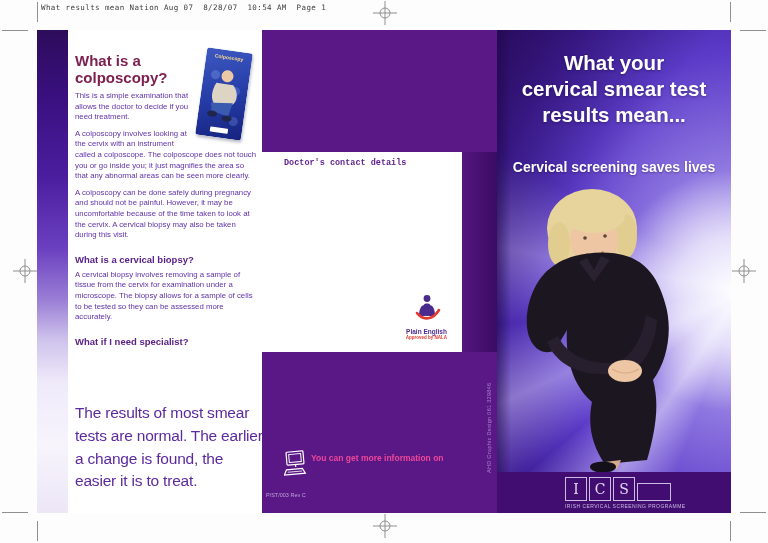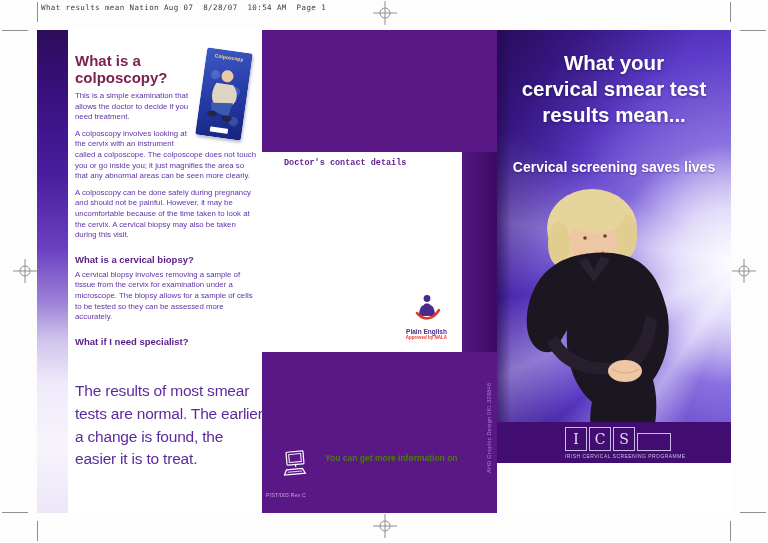--- a/index.html
+++ b/index.html
@@ -33,40 +33,40 @@
     background:
       radial-gradient(circle 6px at 12px 26px, rgba(130,160,235,.35) 4px, transparent 5px),
       radial-gradient(circle 6px at 34px 40px, rgba(130,160,235,.30) 4px, transparent 5px),
       radial-gradient(circle 6px at 16px 56px, rgba(130,160,235,.30) 4px, transparent 5px),
       radial-gradient(circle 6px at 36px 70px, rgba(130,160,235,.28) 4px, transparent 5px),
       linear-gradient(160deg,#3e59c2 0%,#243aa4 55%,#16237e 100%);
   }
   .brochure-title{display:block;text-align:center;padding-top:4px;font-size:5px;font-weight:bold;color:#f4d98e;}
   .brochure-bar{position:absolute;left:14px;bottom:5px;width:18px;height:5px;background:#fff;border-radius:1px;}
   .closing{
-    position:absolute;left:38px;top:350px;width:190px;
+    position:absolute;left:38px;top:372px;width:190px;
     font-size:15.5px;line-height:1.47;color:#5c2a9e;letter-spacing:-0.2px;
   }
   
   .mid-gutter{position:absolute;left:425px;top:0;width:35px;height:483px;
     background:linear-gradient(90deg,#541580 0%,#3a0c63 100%);}
   .mid-top-block{position:absolute;left:225px;top:0;width:235px;height:122px;background:#5a1786;}
   .mid-bottom-block{position:absolute;left:225px;top:322px;width:235px;height:161px;background:#5a1786;}
   .contact-heading{position:absolute;left:247px;top:128px;font-size:8.5px;font-weight:bold;color:#5e1f8e;font-family:Liberation Mono, monospace;}
   .pe-box{position:absolute;left:358px;top:262px;width:63px;height:60px;background:#fff;text-align:center;}
   .pe-name{font-size:6.5px;font-weight:bold;color:#4b2a8e;line-height:1.1;}
   .pe-approval{font-size:4.5px;font-weight:bold;color:#e0392e;}
   .mid-info{position:absolute;left:246px;top:420px;display:flex;align-items:flex-start;}
-  .mid-info-text{margin-left:16px;color:#4d7c0f;}
+  .mid-info-text{margin-left:2px;color:#ec4899;}
   .mid-info-line1{font-size:8.5px;font-weight:bold;margin-top:3px;}
   .mid-info-url{font-size:13.5px;font-weight:bold;margin-top:2px;letter-spacing:.2px;}
   .doc-ref{position:absolute;left:229px;top:462px;font-size:5.5px;color:#bda5d6;}
   
   .right-panel{
-    position:absolute;left:460px;top:0;width:234px;height:433px;overflow:hidden;
+    position:absolute;left:460px;top:0;width:234px;height:483px;overflow:hidden;
     background:
       radial-gradient(circle 120px at 100% 54%, rgba(255,255,255,.95) 0%, rgba(244,242,255,.75) 45%, rgba(200,190,245,0) 100%),
       conic-gradient(from 200deg at 105% 54%, rgba(255,255,255,0) 0deg, rgba(238,233,255,.5) 14deg, rgba(255,255,255,0) 30deg, rgba(222,214,250,.45) 45deg, rgba(255,255,255,0) 62deg, rgba(232,226,252,.35) 80deg, rgba(255,255,255,0) 100deg, rgba(255,255,255,0) 360deg),
       radial-gradient(ellipse 150% 95% at 102% 54%, #cfc4f2 0%, #8d75e0 28%, #5b3bc8 52%, #41209c 72%, #31126f 92%, #2a0d60 100%);
     background-color:#41209c;
   }
   .right-panel::before{
     content:"";position:absolute;inset:0;pointer-events:none;
     background:linear-gradient(125deg, rgba(34,7,79,.6) 0%, rgba(34,7,79,0) 38%),
                linear-gradient(90deg, rgba(30,6,70,.55) 0%, rgba(30,6,70,0) 6%);

